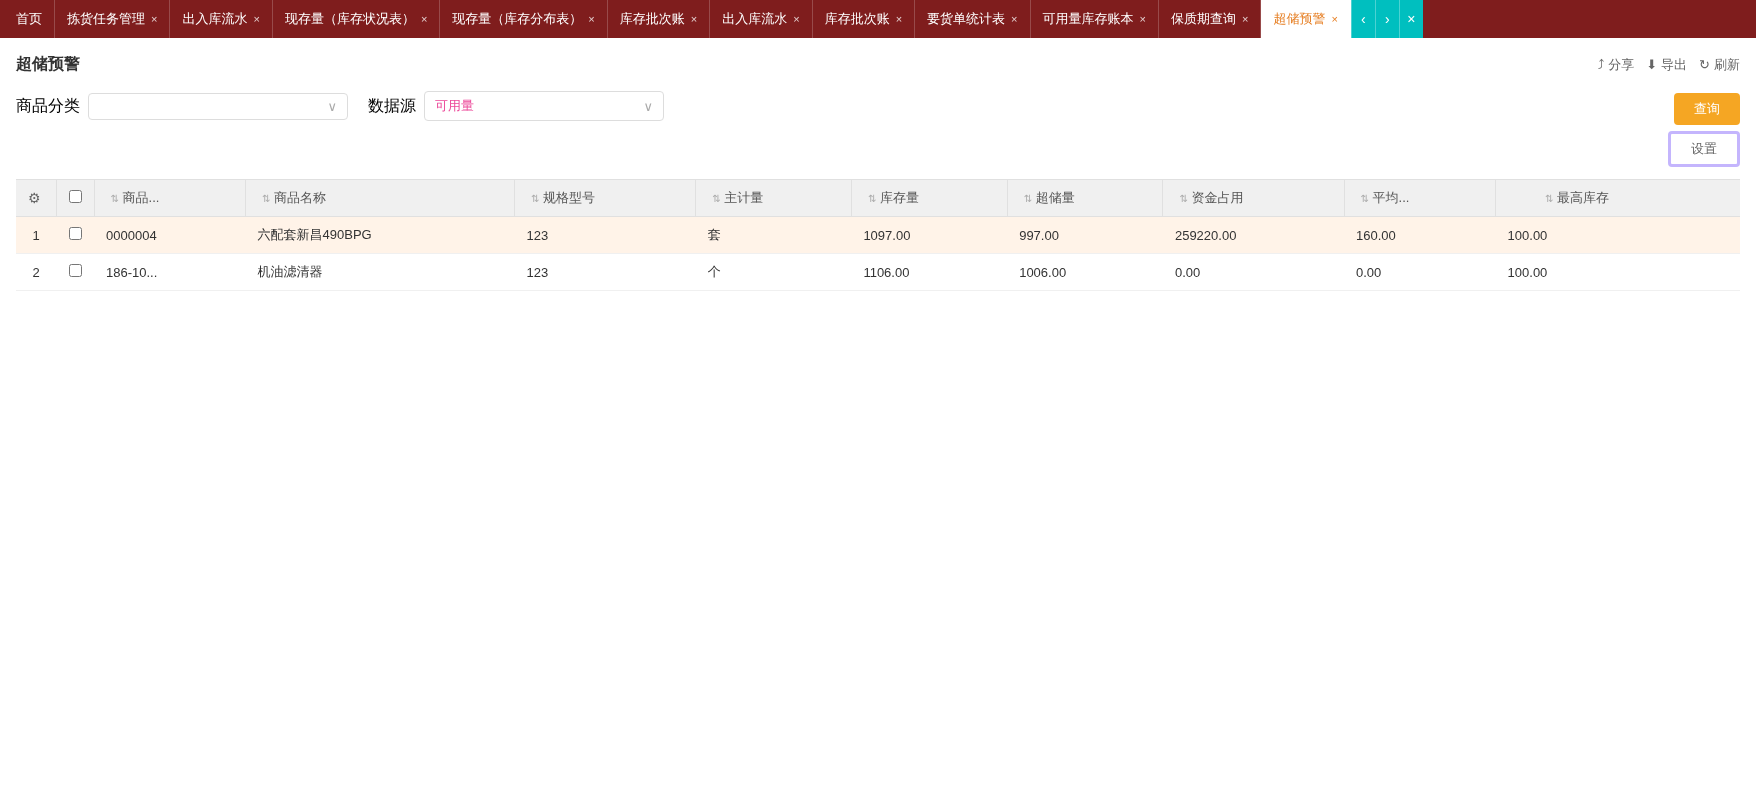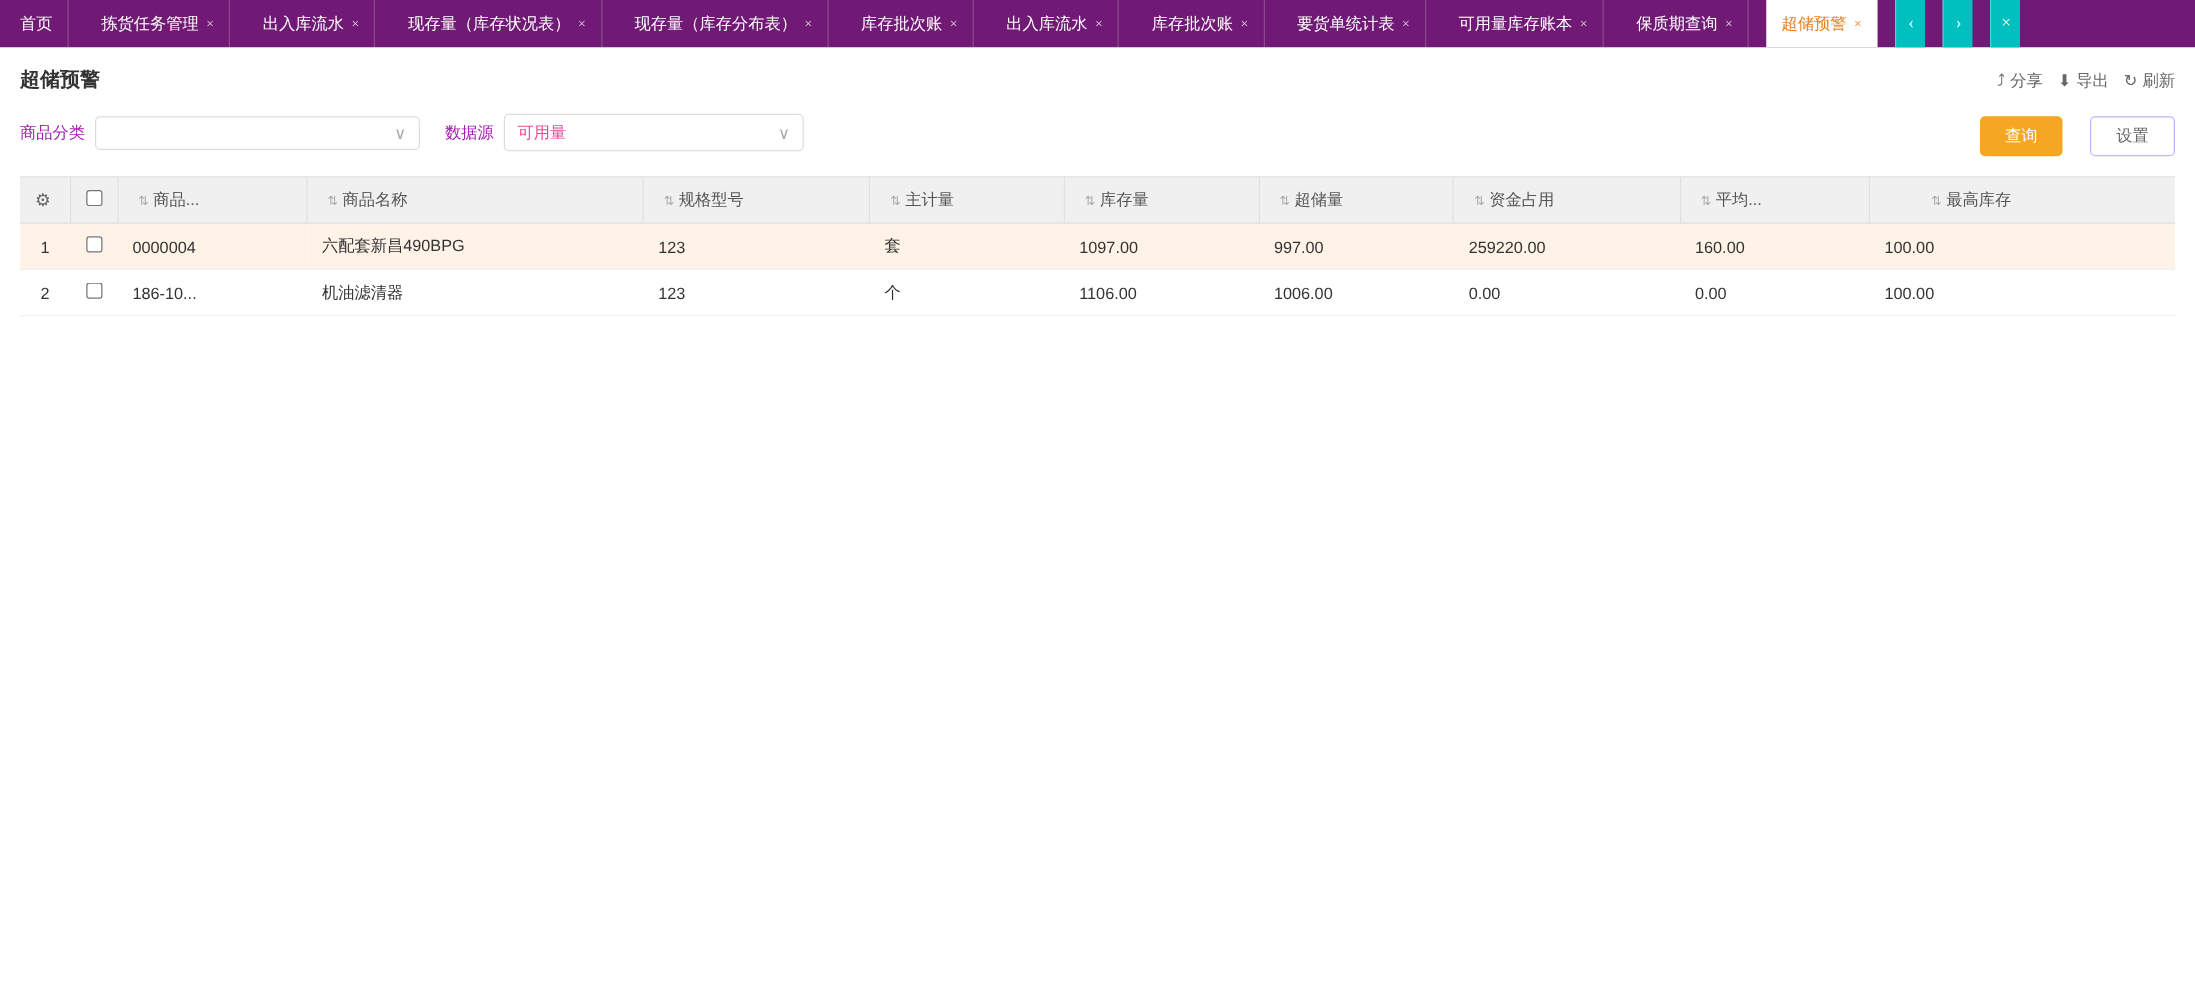--- a/index.html
+++ b/index.html
@@ -2,26 +2,25 @@
 <html><head>
   <meta charset="utf-8">
   <style>
     * { box-sizing: border-box; margin: 0; padding: 0; }
     body { font-family: "Microsoft YaHei", "PingFang SC", sans-serif; font-size: 13px; background: #f5f5f5; color: #333; }
 
     
     .nav-bar {
       display: flex;
       align-items: center;
-      background: #701a75;
+      background: #7f1d1d;
       height: 38px;
       padding: 0 4px;
       overflow: hidden;
-      gap: 14px;
-      font-family: Liberation Serif, serif;
+      gap: 0;
     }
     .nav-item {
       display: flex;
       align-items: center;
       height: 38px;
       padding: 0 12px;
       color: #fff;
       font-size: 13px;
       white-space: nowrap;
       cursor: pointer;
@@ -81,23 +80,23 @@
       color: #666;
       cursor: pointer;
       font-size: 13px;
     }
     .filter-group {
       display: flex;
       align-items: center;
       gap: 8px;
     }
     .filter-label {
-      color: #a21caf;
+      color: #000000;
       white-space: nowrap;
-      font-size: 13px;
+      font-size: 16px;
     }
     .filter-select {
       display: flex;
       align-items: center;
       justify-content: space-between;
       border: 1px solid #ddd;
       border-radius: 4px;
       padding: 5px 10px;
       min-width: 260px;
       background: #fff;
@@ -113,21 +112,21 @@
       border: none;
       border-radius: 4px;
       padding: 7px 20px;
       cursor: pointer;
       font-size: 13px;
       margin-left: auto;
     }
     .btn-settings {
       background: #fff;
       color: #666;
-      border: 1px solid #c4b5fd;
+      border: 3px solid #c4b5fd;
       border-radius: 4px;
       padding: 6px 20px;
       cursor: pointer;
       font-size: 13px;
     }
 
     
     .data-table {
       width: 100%;
       border-collapse: collapse;
@@ -264,21 +263,21 @@
           </div>
           <div class="filter-group" style="">
             <span class="filter-label">数据源</span>
             <div class="filter-select" style="min-width:240px;">
               <span style="color:#ec4899;">可用量</span>
               <span class="chevron">∨</span>
             </div>
           </div>
         </div>
       </div>
-      <div style="display:flex; flex-direction:row; gap:22px; align-items:flex-end; padding-top:2px;">
+      <div style="display:flex; flex-direction:column; gap:6px; align-items:flex-end; padding-top:2px;">
         <button class="btn-query">查询</button>
         <button class="btn-settings">设置</button>
       </div>
     </div>
 
     <table class="data-table">
       <thead>
         <tr>
           <th class="th-gear">
             <span style="font-size:14px; color:#666;">⚙</span>

